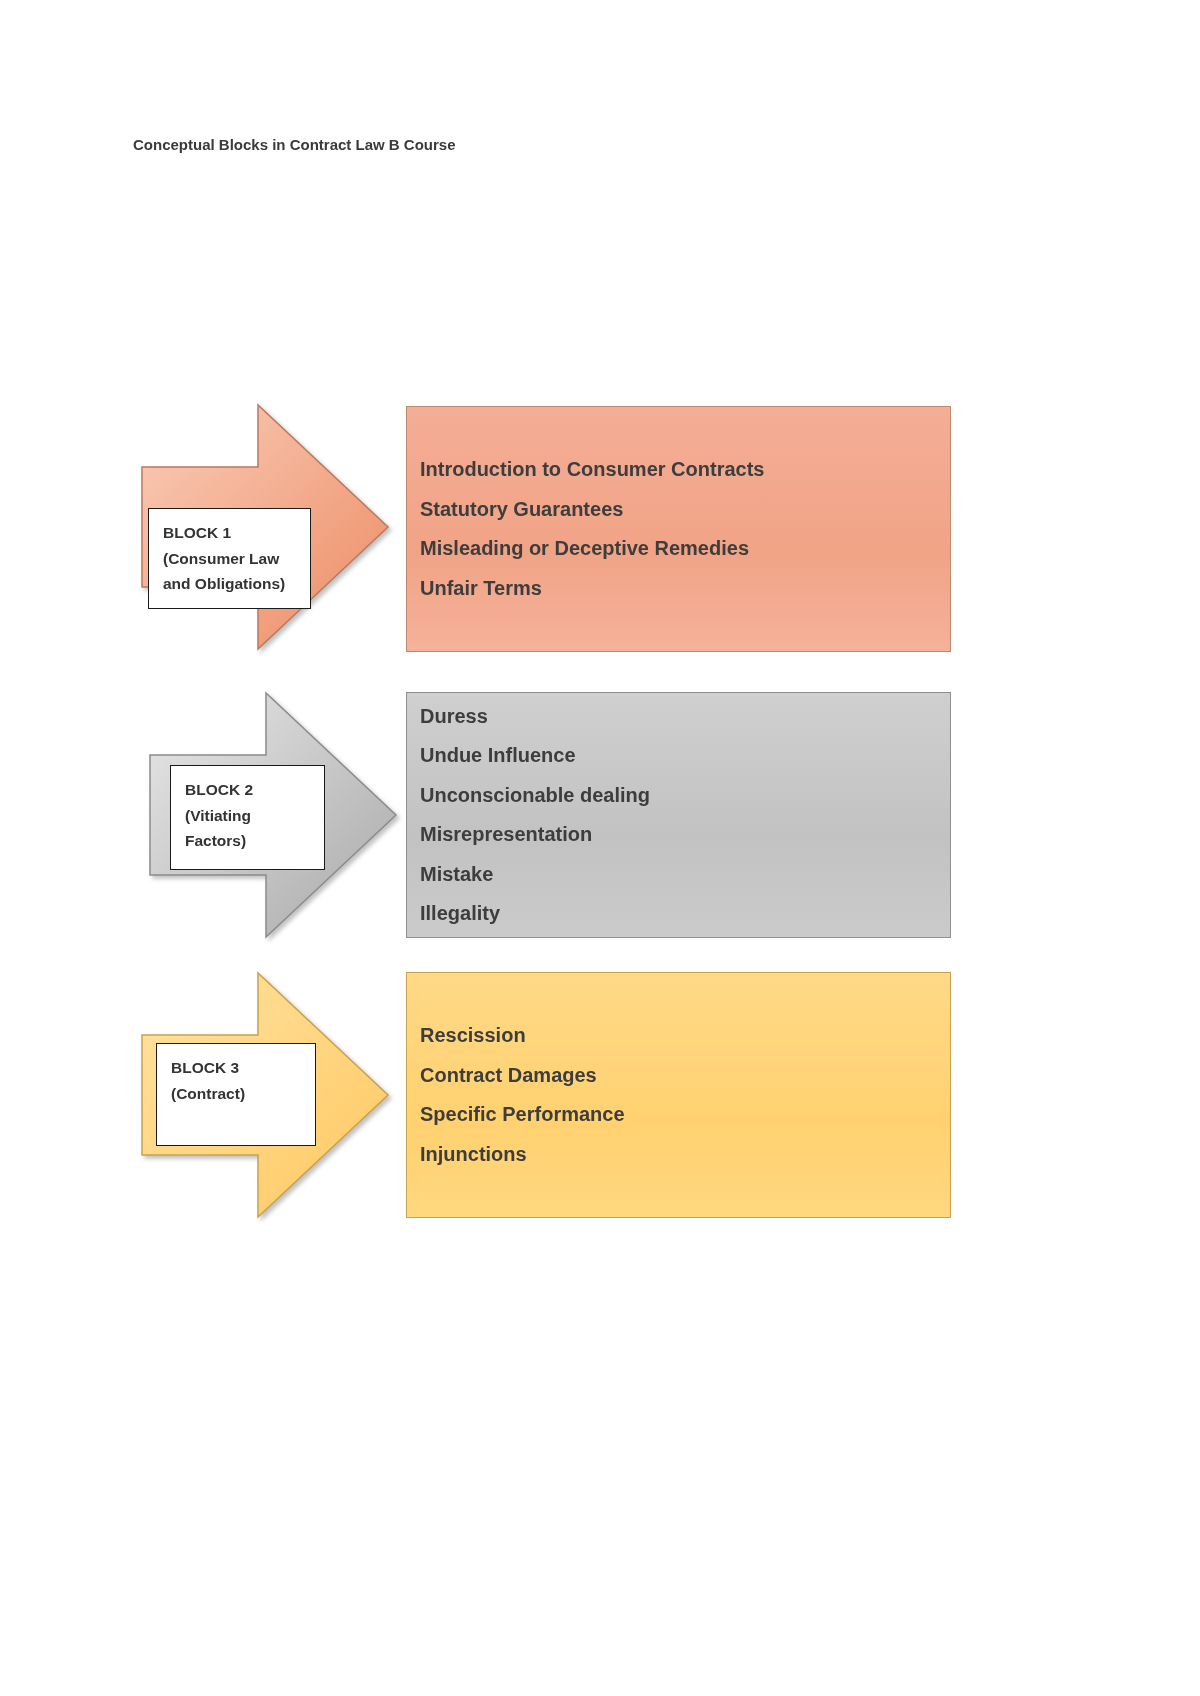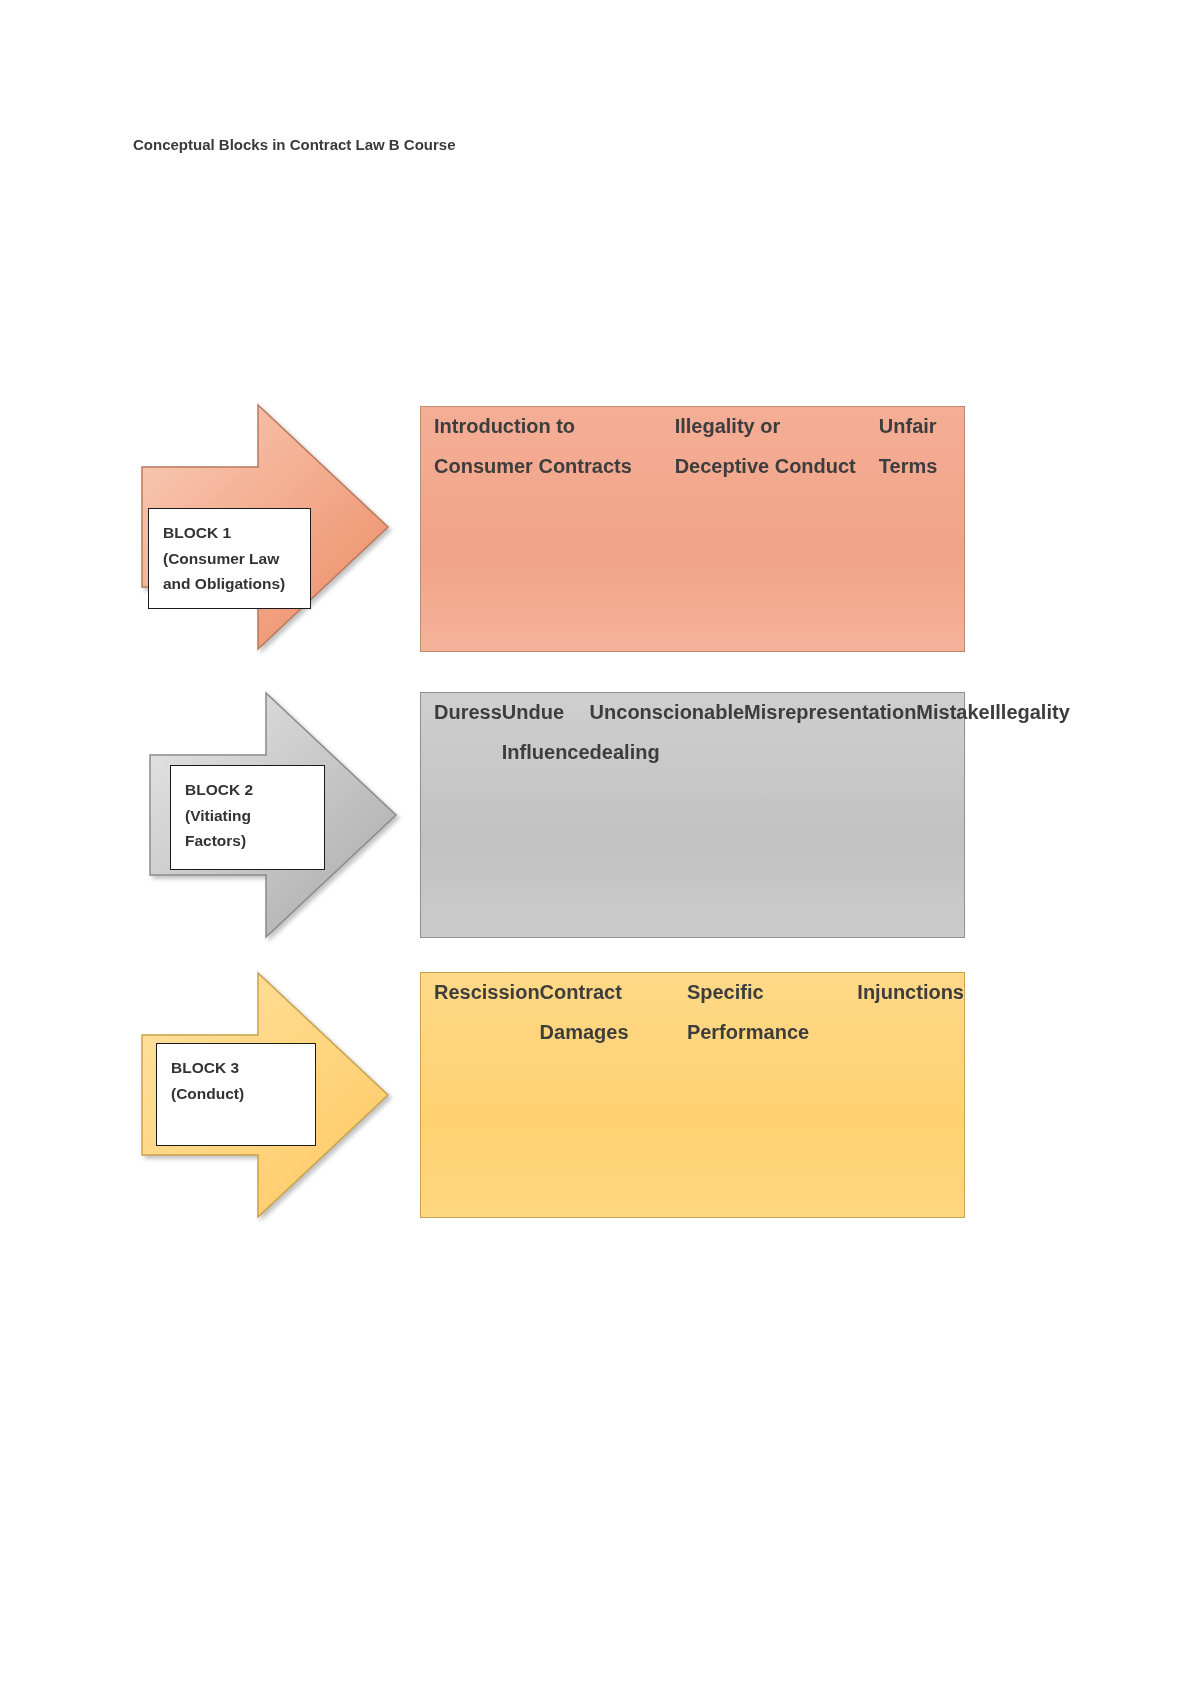--- a/index.html
+++ b/index.html
@@ -48,25 +48,26 @@
     z-index:2;
   }
   .label-1 { left:148px; top:477px; width:163px; height:101px;margin-top:31px; }
   .label-2 { left:170px; top:765px; width:155px; height:105px; padding-right:38px; }
   .label-3 { left:156px; top:1043px; width:160px; height:103px; }
   .label-box .label-sub { margin-top:1px; }
 
   
   .content-box {
     position:absolute;
-    left:420px;
+    left:406px;
     width:545px;
     height:246px;
     display:flex;
-    flex-direction:row;
+    flex-direction:column;
+    justify-content:center;
     padding-left:13px;
     color:#3d3d3d;
     font-weight:700;
     font-size:20px;
   }
   .content-box .item { line-height:39.5px; }
 
   .content-1 {
     top:406px;
     background:linear-gradient(to bottom, #F4AE96 0%, #F1A386 60%, #F5B29A 100%);
@@ -101,21 +102,22 @@
         </linearGradient>
       </defs>
       <polygon points="2,65 118,65 118,3 248,125 118,247 118,185 2,185" fill="url(#grad1)" stroke="#B97A5E" stroke-width="1.5"></polygon>
     </svg>
     <div class="label-box label-1">
       <div>BLOCK 1</div>
       <div class="label-sub">(Consumer Law and Obligations)</div>
     </div>
     <div class="content-box content-1">
       <div class="item">Introduction to Consumer Contracts</div>
-      <div class="item">Illegality or Deceptive Conduct</div>
+      <div class="item">Statutory Guarantees</div>
+      <div class="item">Misleading or Deceptive Remedies</div>
       <div class="item">Unfair Terms</div>
     </div>
   </section>
 
   <section>
     <svg class="arrow arrow-2" viewBox="0 0 250 250" aria-hidden="true">
       <defs>
         <linearGradient id="grad2" x1="0" y1="0" x2="1" y2="1">
           <stop offset="0" stop-color="#E8E8E8"></stop>
           <stop offset="1" stop-color="#A8A8A8"></stop>
@@ -142,21 +144,21 @@
       <defs>
         <linearGradient id="grad3" x1="0" y1="0" x2="1" y2="1">
           <stop offset="0" stop-color="#FFE2A1"></stop>
           <stop offset="1" stop-color="#FFC961"></stop>
         </linearGradient>
       </defs>
       <polygon points="2,65 118,65 118,3 248,125 118,247 118,185 2,185" fill="url(#grad3)" stroke="#C9A24E" stroke-width="1.5"></polygon>
     </svg>
     <div class="label-box label-3">
       <div>BLOCK 3</div>
-      <div class="label-sub">(Conduct)</div>
+      <div class="label-sub">(Contract)</div>
     </div>
     <div class="content-box content-3">
       <div class="item">Rescission</div>
       <div class="item">Contract Damages</div>
       <div class="item">Specific Performance</div>
       <div class="item">Injunctions</div>
     </div>
   </section>
 
 </div>

